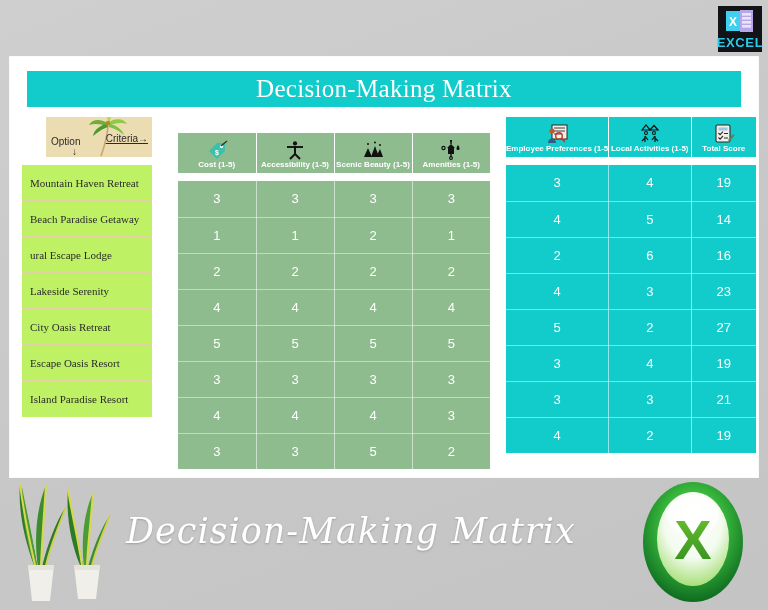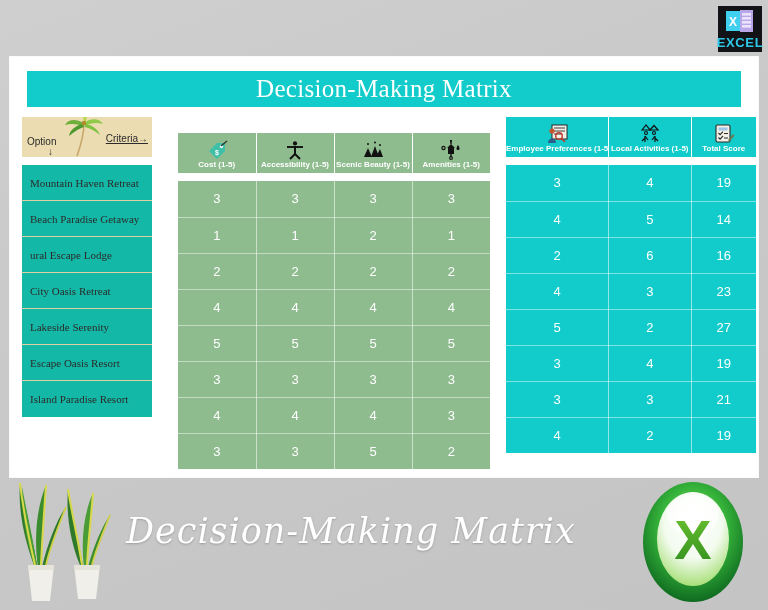--- a/index.html
+++ b/index.html
@@ -50,40 +50,40 @@
     font-size: 25px; color: #ffffff; letter-spacing: .3px;
   }
 
   
   #option-col {
     position: absolute; left: 12px; top: 60px;
     width: 130px;
   }
   #option-head {
     height: 40px; background: #ebdcb2;
-    position: relative; overflow: hidden;
+    position: relative; overflow: hidden; margin-left: 24px;
   }
   #option-head .palm { position:absolute; left:38px; top:-3px; width:46px; height:44px; }
   #option-head .opt-lbl {
     position: absolute; left: 5px; top: 19px;
     font-family: "Liberation Sans", sans-serif;
     font-size: 10px; color: #2b2b2b;
   }
   #option-head .opt-arrow {
     position:absolute; left: 26px; top: 30px;
     font-size: 10px; color:#2b2b2b; line-height:1;
   }
   #option-head .crit-lbl {
     position: absolute; right: 4px; top: 16px;
     font-size: 10px; color: #2b2b2b; white-space: nowrap; text-decoration: underline;
   }
   #option-list { margin-top: 8px; }
   .option-cell {
     height: 36px;
-    background: #14b8a6;
+    background: #bef264;
     border-bottom: 1px solid #e0d0a4;
     display: flex; align-items: center;
     padding-left: 8px;
     font-family: "Liberation Serif", serif;
     font-size: 11px; color: #2b2b2b;
     white-space: nowrap; overflow: hidden;
   }
   .option-cell:last-child { border-bottom: none; }
 
   
@@ -184,22 +184,22 @@
       </svg>
       <span class="opt-lbl">Option</span>
       <span class="opt-arrow">↓</span>
       <span class="crit-lbl">Criteria→</span>
     </div>
 
     <div id="option-list">
       <div class="option-cell">Mountain Haven Retreat</div>
       <div class="option-cell">Beach Paradise Getaway</div>
       <div class="option-cell">ural Escape Lodge</div>
+      <div class="option-cell">Lakeside Serenity</div>
       <div class="option-cell">City Oasis Retreat</div>
-      <div class="option-cell">Lakeside Serenity</div>
       <div class="option-cell">Escape Oasis Resort</div>
       <div class="option-cell">Island Paradise Resort</div>
     </div>
   </div>
 
   <div id="green-block">
     <table class="grid green">
       <tbody>
           <tr>
         <th class="hdr-cell">

